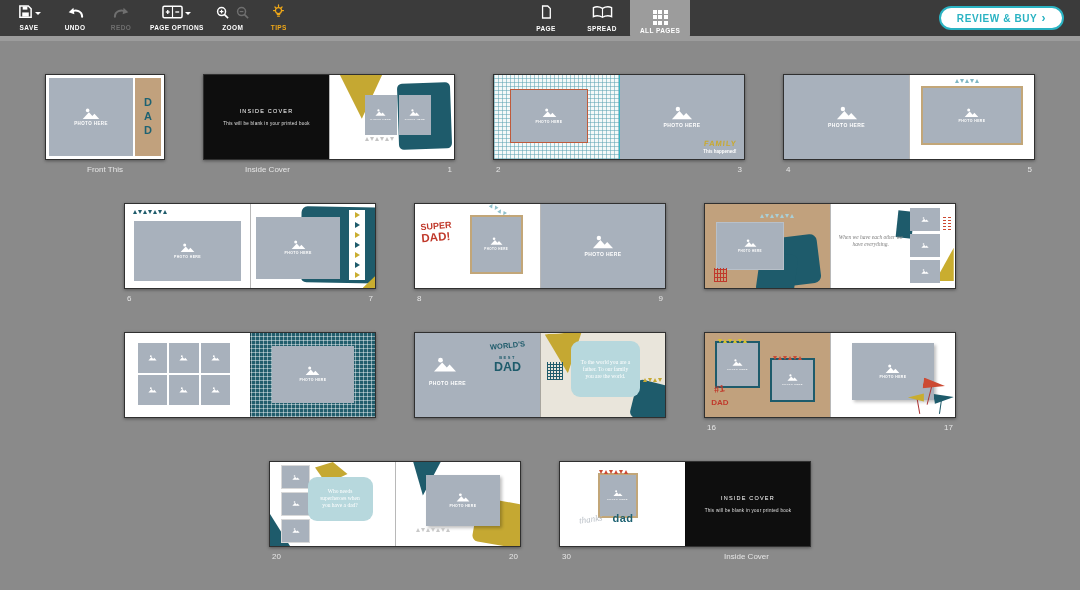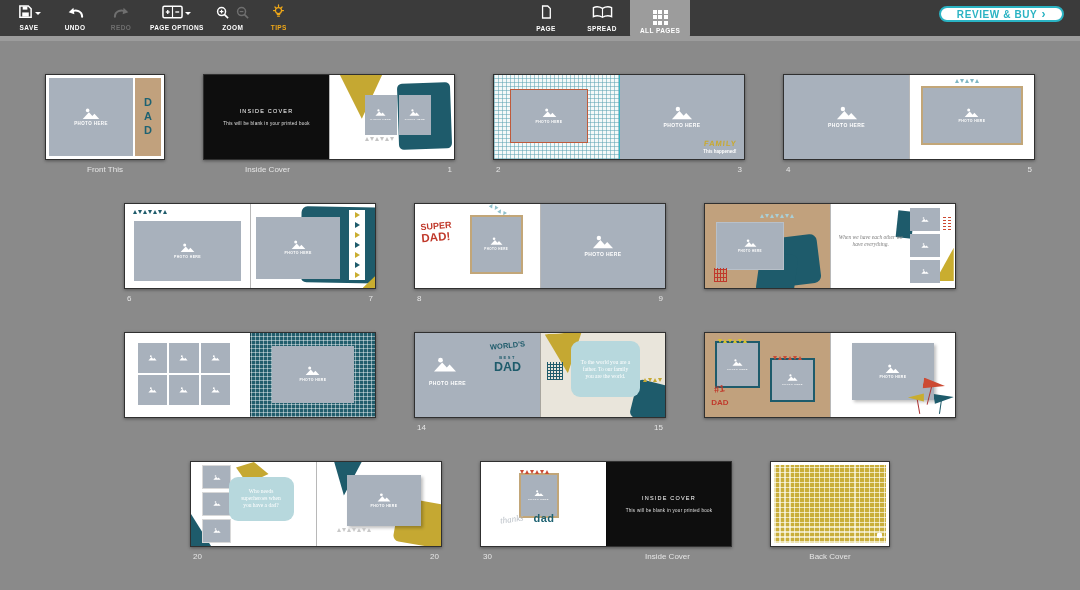--- a/index.html
+++ b/index.html
@@ -17,21 +17,21 @@
   .tb-btn.dim { color:#6f6f6f; }
   .ico-row { display:flex; align-items:center; gap:2px; height:16px; }
   .caret { display:inline-block; width:0; height:0; border-left:3px solid transparent;
     border-right:3px solid transparent; border-top:3.5px solid #fff; }
   .tb-tab { display:flex; flex-direction:column; align-items:center; justify-content:center;
     min-width:56px; height:36px; gap:2px; color:#fff; cursor:pointer; padding:0 10px; }
   .tb-tab .lbl { font-size:6.5px; font-weight:700; letter-spacing:.4px; }
   .tb-tab.active { background:#9c9c9c; height:41px; border-radius:0 0 6px 6px; padding-top:2px; }
   .grid-ico { display:grid; grid-template-columns:repeat(3,4px); gap:1.5px; }
   .grid-ico i { width:4px; height:4px; background:#fff; }
-  .review-btn { position:absolute; right:16px; top:6px; height:16px; background:#fff;
+  .review-btn { position:absolute; right:16px; top:6px; height:24px; background:#fff;
     border:2px solid #2ab3c3; border-radius:13px; color:#2ab3c3; font-weight:700;
     font-size:10px; letter-spacing:.6px; display:flex; align-items:center; gap:4px;
     padding:0 16px; cursor:pointer; }
   .review-btn .chev { font-size:12px; font-weight:700; }
 
   
   .board { position:absolute; top:41px; left:0; right:0; bottom:0; padding-top:33px; }
   .row { display:flex; justify-content:center; align-items:flex-start; gap:38px; margin-bottom:29px; }
 
   .spread { display:flex; flex-direction:column; }
@@ -608,24 +608,20 @@
               <b class="u"></b>
               <b class="d"></b>
               <b class="u"></b>
               <b class="d"></b>
             </div>
           <div class="bubble" style="left:24%;top:10%;width:56%;height:66%">
             <div class="q">To the world you are a father. To our family you are the world.</div>
           </div>
         </div>
       </div>
-      <div class="labels">
-          <span class="l">14</span>
-          <span class="r">15</span>
-        </div>
     </div>
 
     <div class="spread">
       <div class="pages">
         <div class="page" style="background:#c1a17d">
           <div class="phx abs" style="left:8%;top:10%;width:36%;height:56%;border:2px solid #1e5b6b">
               <span class="ph-ico" style="width:11px">
                 <svg viewBox="0 0 24 15">
                   <circle cx="7.5" cy="3.2" r="2.4" fill="#fff"></circle>
                   <path d="M1 14.5 L9.2 5.5 L13.8 10.6 L16.6 7.6 L23 14.5 Z" fill="#fff"></path>
@@ -672,20 +668,24 @@
               <span class="t" style="font-size:3.5px">PHOTO HERE</span>
             </div>
           <div class="abs" style="left:79%;top:62%;width:1px;height:24%;background:#a33;transform:rotate(14deg)"></div>
           <div class="abs" style="left:70%;top:78%;width:1px;height:18%;background:#a33;transform:rotate(-10deg)"></div>
           <div class="abs" style="left:88%;top:78%;width:1px;height:18%;background:#1e5b6b;transform:rotate(8deg)"></div>
           <div class="abs" style="left:74%;top:55%;width:22px;height:12px;background:#cc4a33;clip-path:polygon(0 0,100% 45%,0 90%);transform:rotate(8deg)"></div>
           <div class="abs" style="left:62%;top:72%;width:16px;height:9px;background:#c9ad2f;clip-path:polygon(100% 0,0 45%,100% 90%)"></div>
           <div class="abs" style="left:83%;top:71%;width:20px;height:11px;background:#1e5b6b;clip-path:polygon(0 0,100% 45%,0 90%);transform:rotate(-6deg)"></div>
         </div>
       </div>
+      <div class="labels">
+          <span class="l">16</span>
+          <span class="r">17</span>
+        </div>
     </div>
   </div>
 
   <div class="row">
 
     <div class="spread">
       <div class="pages">
         <div class="page">
           <div class="abs" style="left:36%;top:0;width:26%;height:26%;background:#c5a832;clip-path:polygon(0 25%,55% 0,100% 55%,35% 100%)"></div>
           <div class="abs" style="left:0;top:62%;width:16%;height:38%;background:#1e5b6b;clip-path:polygon(0 0,100% 100%,0 100%)"></div>
@@ -773,24 +773,14 @@
           <span class="ic-title">INSIDE COVER</span>
           <span class="ic-sub">This will be blank in your printed book</span>
         </div>
       </div>
       <div class="labels">
           <span class="l">30</span>
           <span class="c">Inside Cover</span>
         </div>
     </div>
 
-    <div class="spread">
-      <div class="cover">
-        <div class="pat-gold" style="flex:1;position:relative">
-          <div class="abs" style="right:4%;bottom:6%;width:5px;height:5px;background:#fff;border-radius:1px"></div>
-        </div>
-      </div>
-      <div class="labels">
-          <span class="full">Back Cover</span>
-        </div>
-    </div>
   </div>
 </div>
 
 </body></html>

